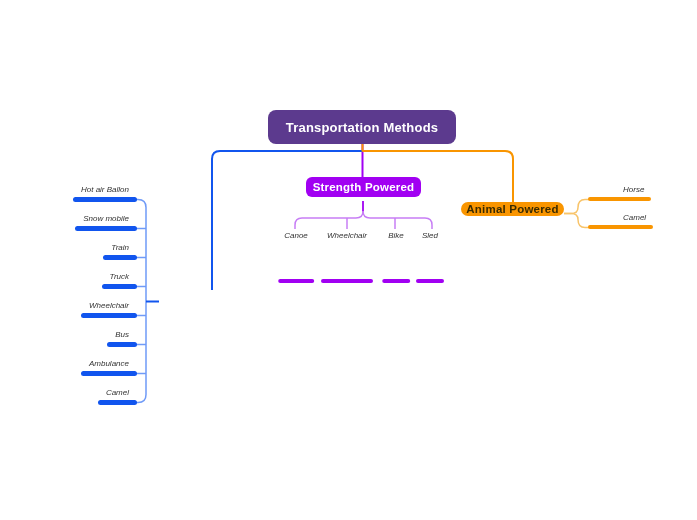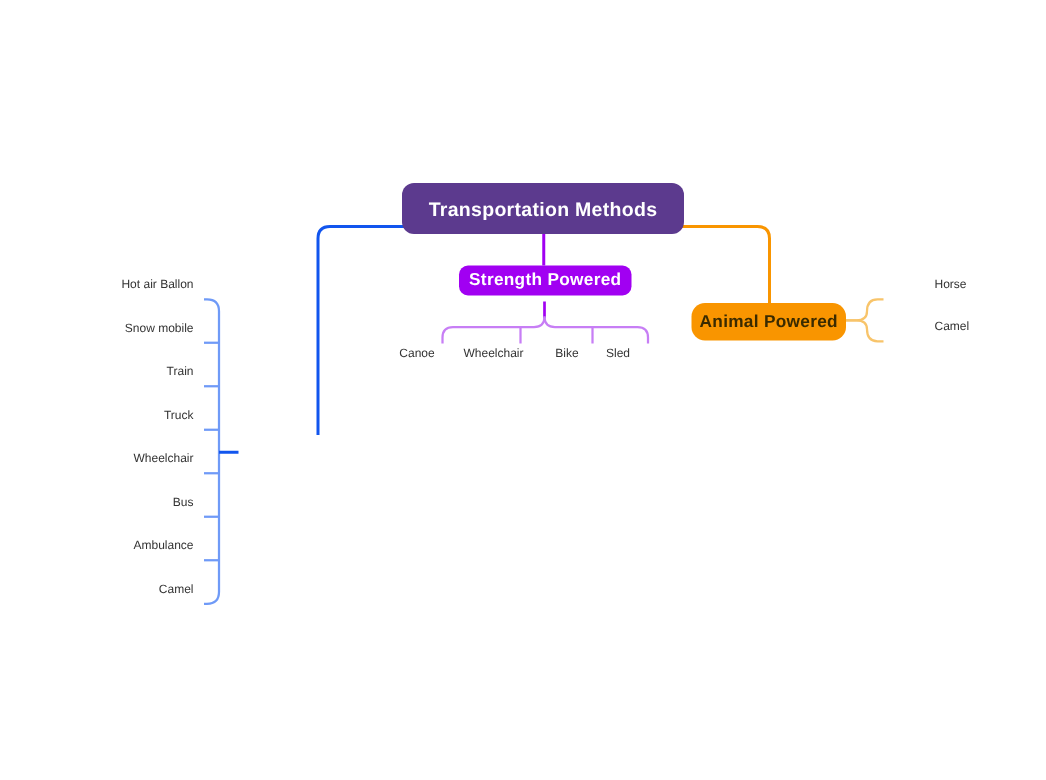--- a/index.html
+++ b/index.html
@@ -19,42 +19,44 @@
     justify-content: center;
     font-weight: bold;
     white-space: nowrap;
     box-sizing: border-box;
     cursor: pointer;
     letter-spacing: .2px;
   }
   .root-node {
     left: 268px; top: 110px; width: 188px; height: 34px;
     border-radius: 8px; font-size: 13px;
-    background: #5c3a8e; color: #ffffff; margin-top: 12px;
+    background: #5c3a8e; color: #ffffff;
   }
   .strength-node {
     left: 306px; top: 177px; width: 115px; height: 20px;
     border-radius: 6px; font-size: 11.5px;
     background: #a100f2; color: #ffffff;
   }
   .engine-node {
     left: 159px; top: 290px; width: 104px; height: 23px;
     border-radius: 7px; font-size: 11.5px;
     background: #1155ee; color: #ffffff;
   }
   .animal-node {
-    left: 461px; top: 202px; width: 103px; height: 25px;
+    left: 461px; top: 202px; width: 103px; height: 14px;
     border-radius: 9px; font-size: 11.5px;
     background: #f99500; color: #3a2b00;
   }
   .leaf {
     position: absolute;
     display: flex;
+    flex-direction: column;
     align-items: center;
     cursor: pointer;
+    font-style: italic;
   }
   .leaf .lbl {
     font-size: 8px;
     line-height: 10px;
     color: #333333;
     white-space: nowrap;
   }
   .leaf .bar {
     width: 100%;
     margin-top: 2px;

